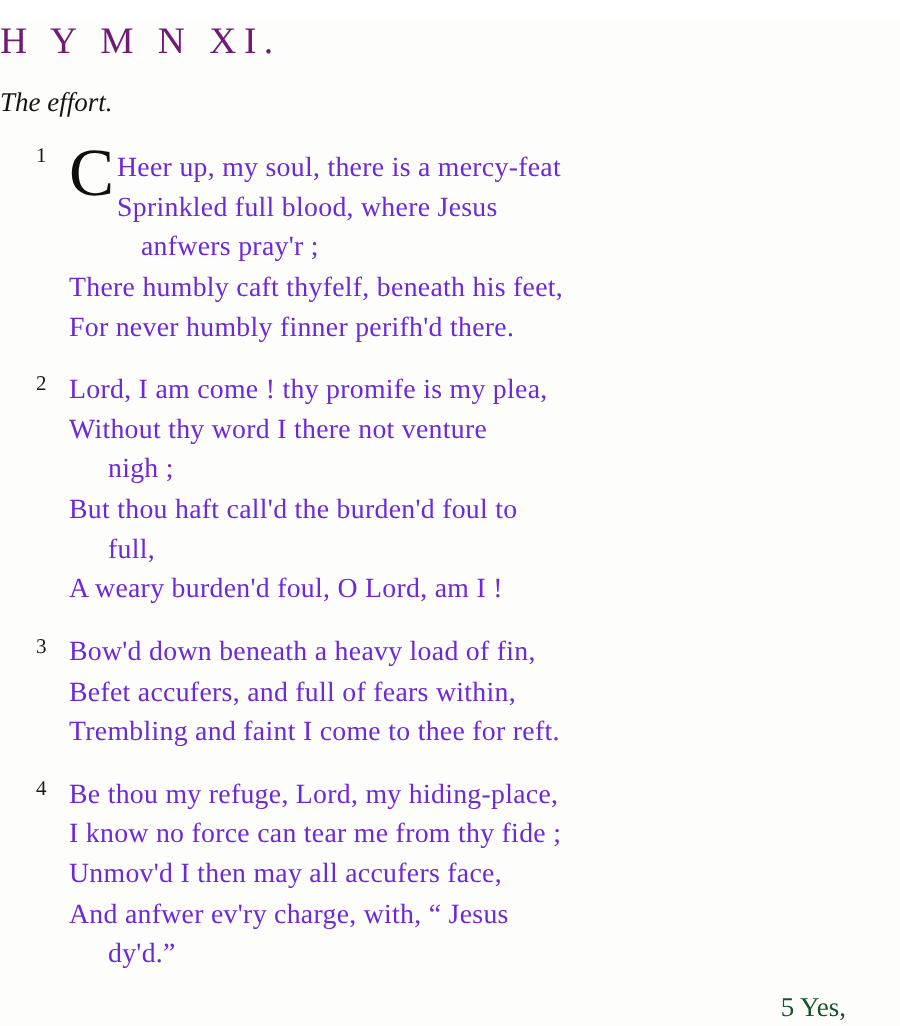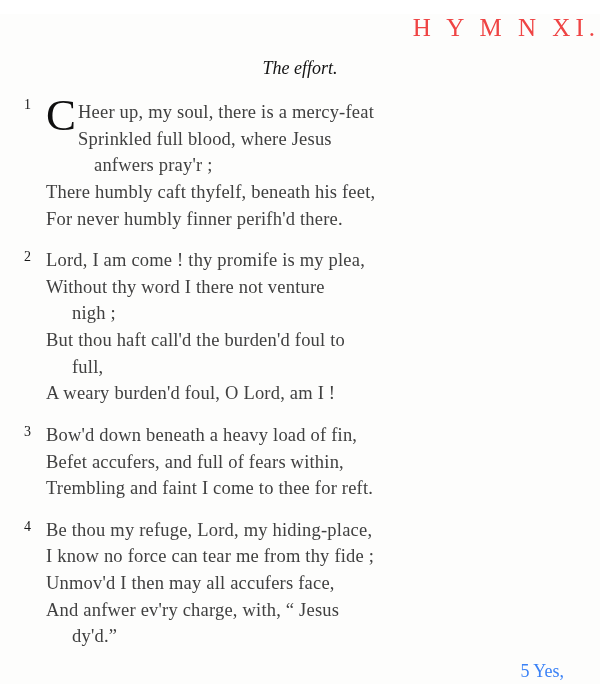--- a/index.html
+++ b/index.html
@@ -16,30 +16,30 @@
   }
   .page {
     position: relative;
     width: 600px;
     height: 684px;
     box-sizing: border-box;
     padding: 0;
     background: #fdfdfc;
   }
   .hymn-title {
-    text-align: right;
+    text-align: left;
     font-size: 25px;
     letter-spacing: 5px;
     margin-top: 14px;
     margin-bottom: 4px;
     font-family: "Liberation Serif", serif;
-    color: #ef4444;
+    color: #701a75;
   }
   .hymn-subtitle {
-    text-align: center;
+    text-align: left;
     font-size: 18px;
     font-style: italic;
     margin-top: 16px;
     margin-bottom: 16px;
     color: #141414;
   }
   .stanzas {
     margin: 0 0 0 0;
     padding: 0 28px 0 46px;
   }
@@ -50,21 +50,21 @@
   .stanza-number {
     position: absolute;
     left: -22px;
     top: 2px;
     font-size: 14px;
     color: #171717;
   }
   .line {
     font-size: 18.5px;
     line-height: 1.44;
-    color: #404040;
+    color: #6d28d9;
     white-space: pre-wrap;
     letter-spacing: 0.2px;
   }
   .line.indent {
     padding-left: 26px;
   }
   .line.indent2 {
     padding-left: 48px;
   }
   
@@ -81,21 +81,21 @@
     color: #0f0f0f;
   }
   .stanza-first .line-1 {
     padding-top: 4px;
   }
   .catchword {
     position: absolute;
     right: 36px;
     bottom: 16px;
     font-size: 18px;
-    color: #3b82f6;
+    color: #14532d;
   }
 </style>
 </head>
 <body>
 
 <div class="page">
 
   <div class="hymn-title">H Y M N  XI.</div>
   <div class="hymn-subtitle">The effort.</div>
 

